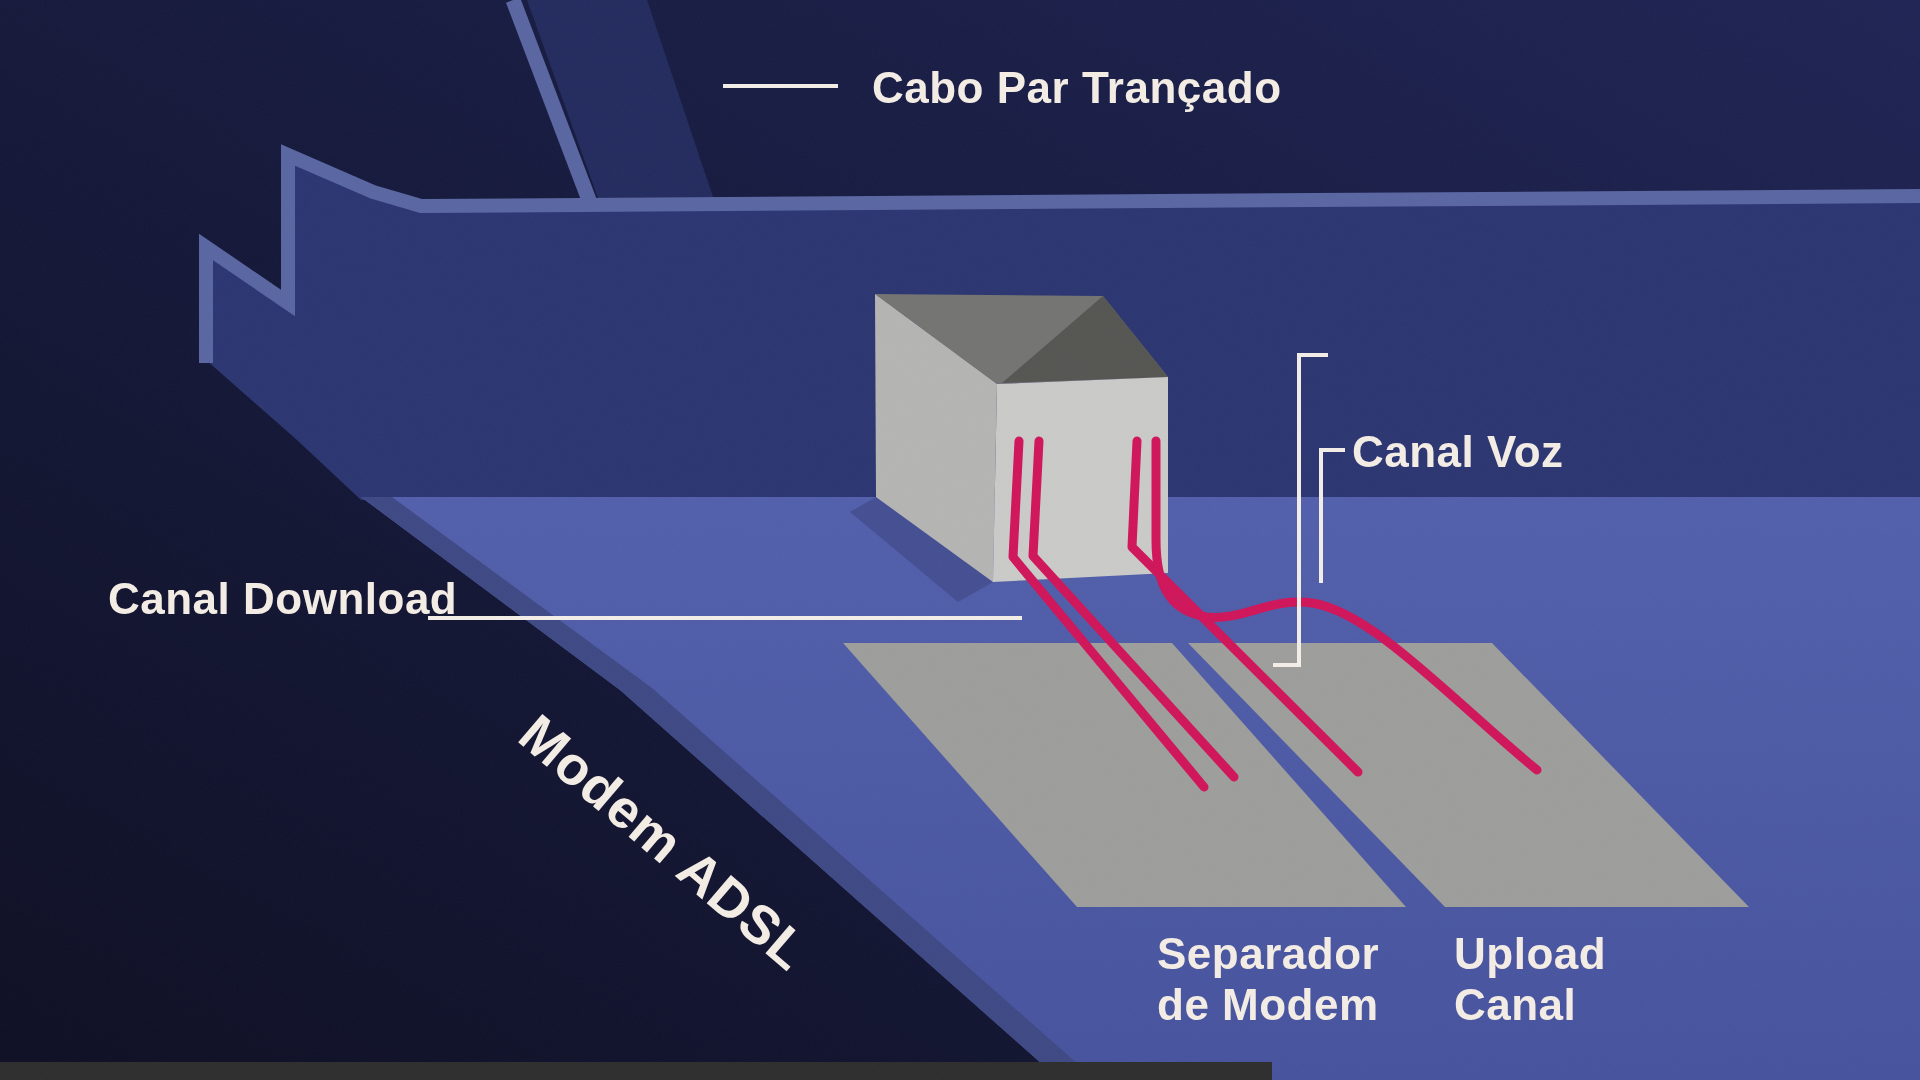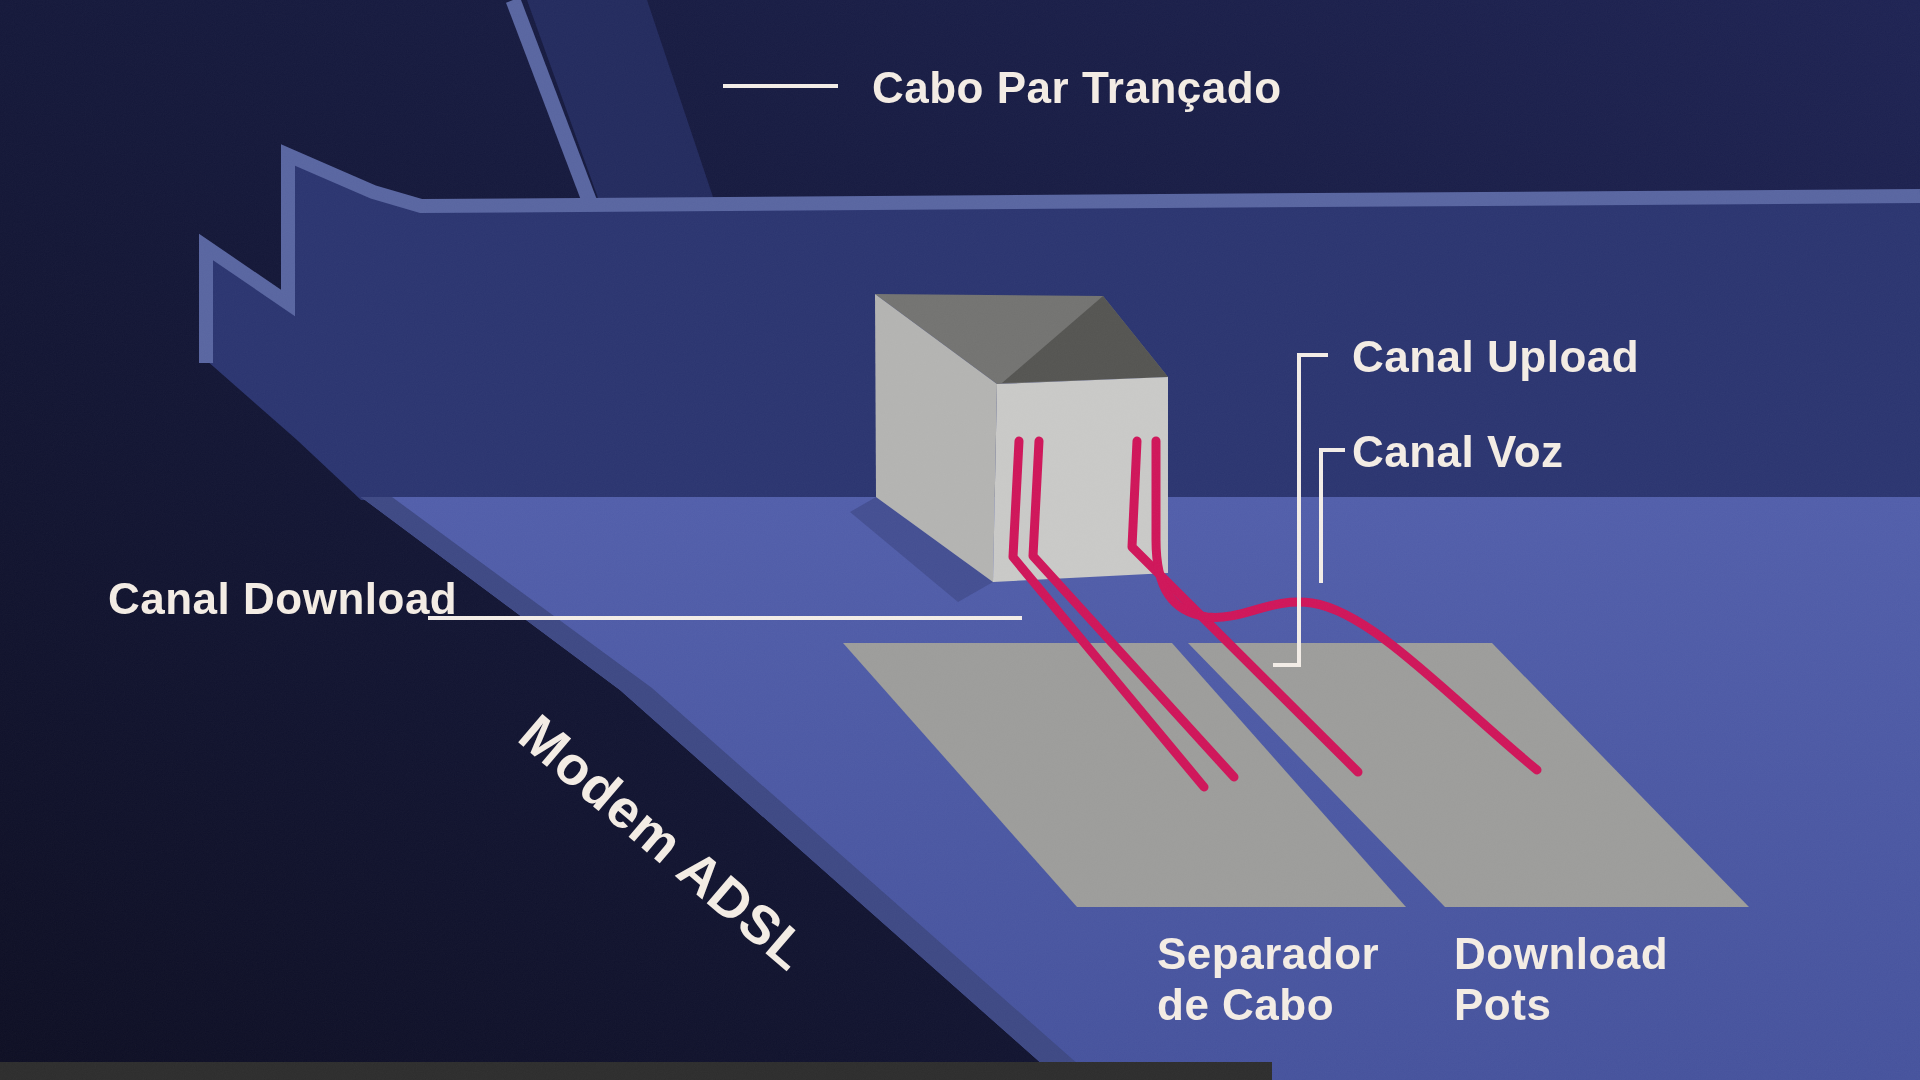--- a/index.html
+++ b/index.html
@@ -94,31 +94,30 @@
     <path d="M 1328,355 L 1299,355 L 1299,665 L 1273,665" fill="none" stroke-width="4" stroke="#f2ece6"></path>
     <path d="M 1345,450 L 1321,450 L 1321,583" fill="none" stroke-width="4" stroke="#f2ece6"></path>
 
     <rect x="0" y="1062" width="1272" height="18" fill="#2a2a2a"></rect>
 
     <rect x="0" y="0" width="1920" height="1080" filter="url(#grain)" opacity="0.05"></rect>
   </svg>
 
   <div class="label" style="left:872px; top:62px;">Cabo Par Trançado</div>
 
-  <div class="label" style="left:1352px; top:331px;">Canal Upload</div>
 
   <div class="label" style="left:1352px; top:426px;text-align:center;">Canal Voz</div>
 
   <div class="label" style="left:108px; top:573px;">Canal Download</div>
 
   <div class="label label-modem" style="left:548px; top:702px;">Modem ADSL</div>
 
   <div class="label" style="left:1157px; top:928px;">
     <span class="line">Separador</span>
-    <span class="line">de Cabo</span>
+    <span class="line">de Modem</span>
   </div>
 
   <div class="label" style="left:1454px; top:928px;">
-    <span class="line">Download</span>
-    <span class="line">Pots</span>
+    <span class="line">Upload</span>
+    <span class="line">Canal</span>
   </div>
 
 </div>
 
 </body></html>

